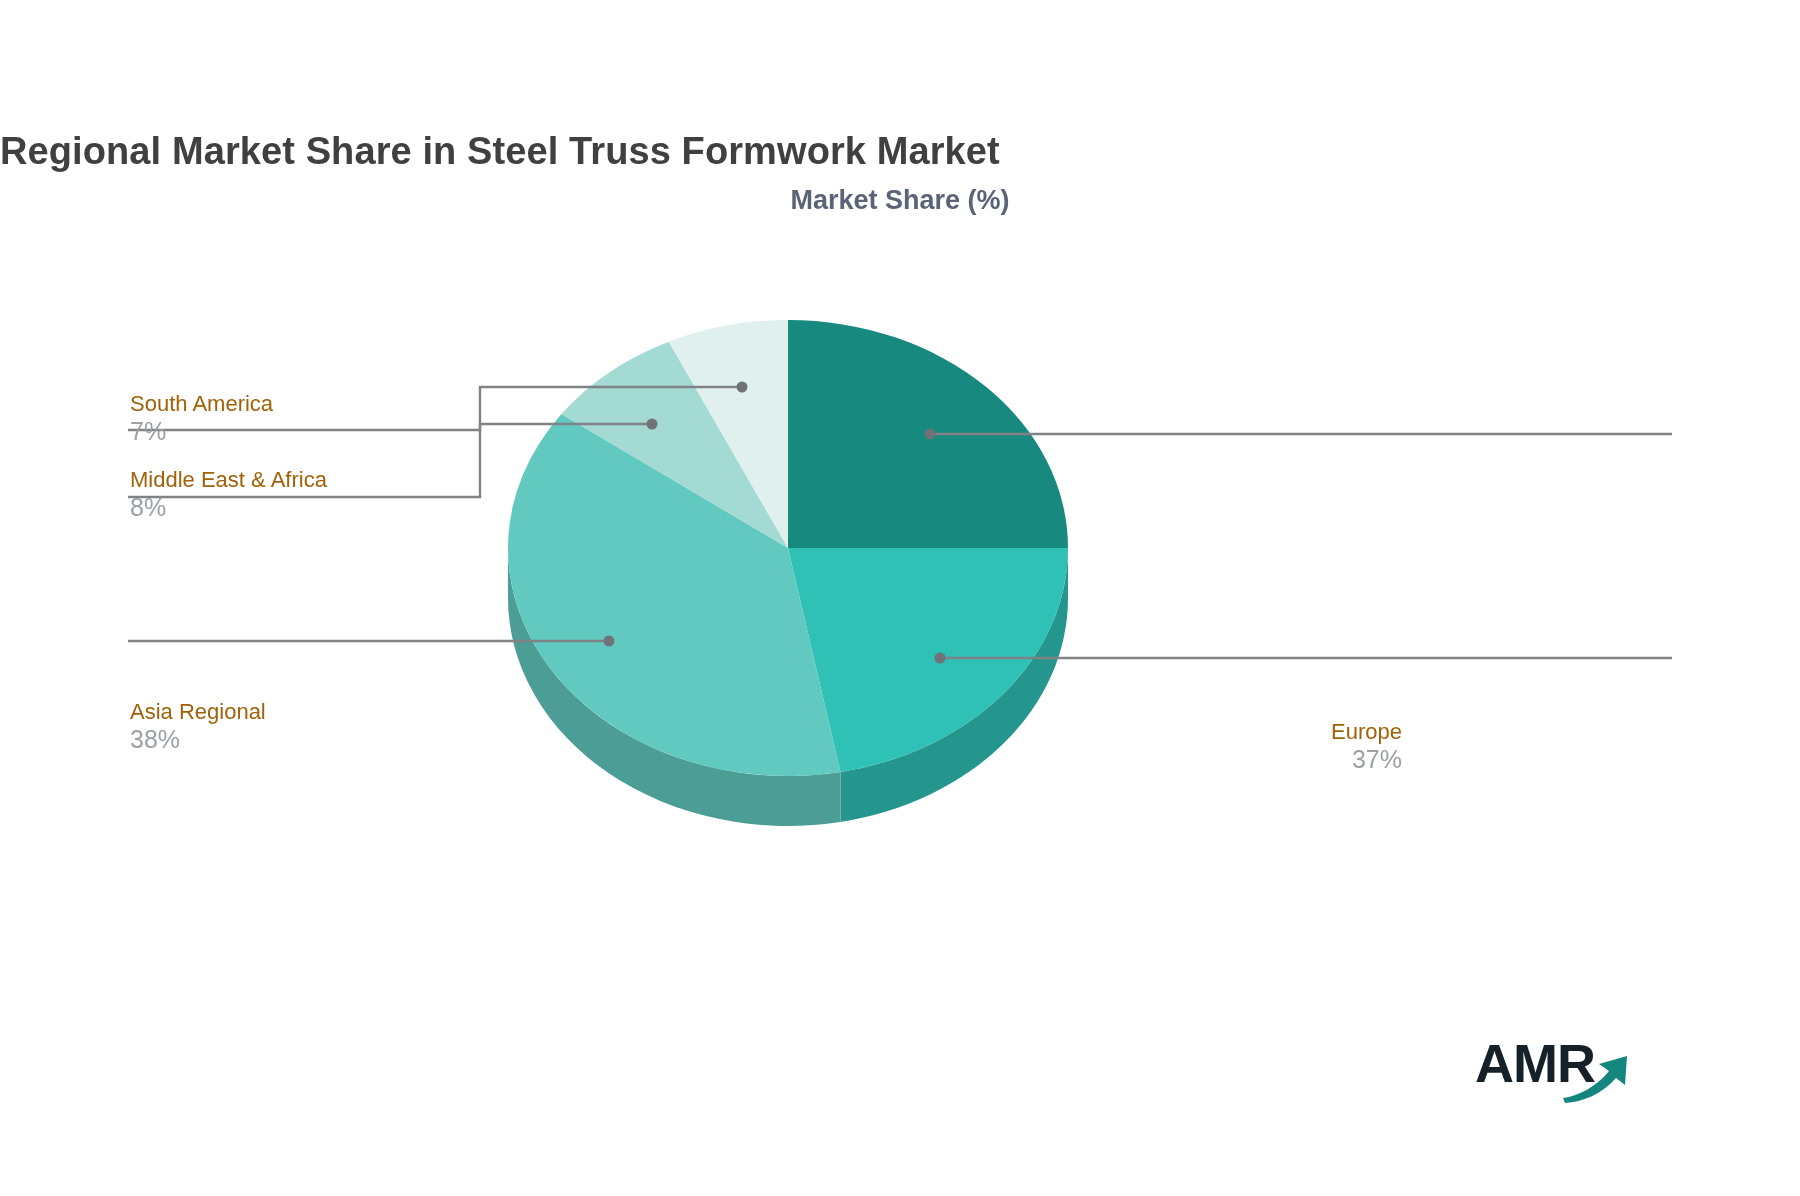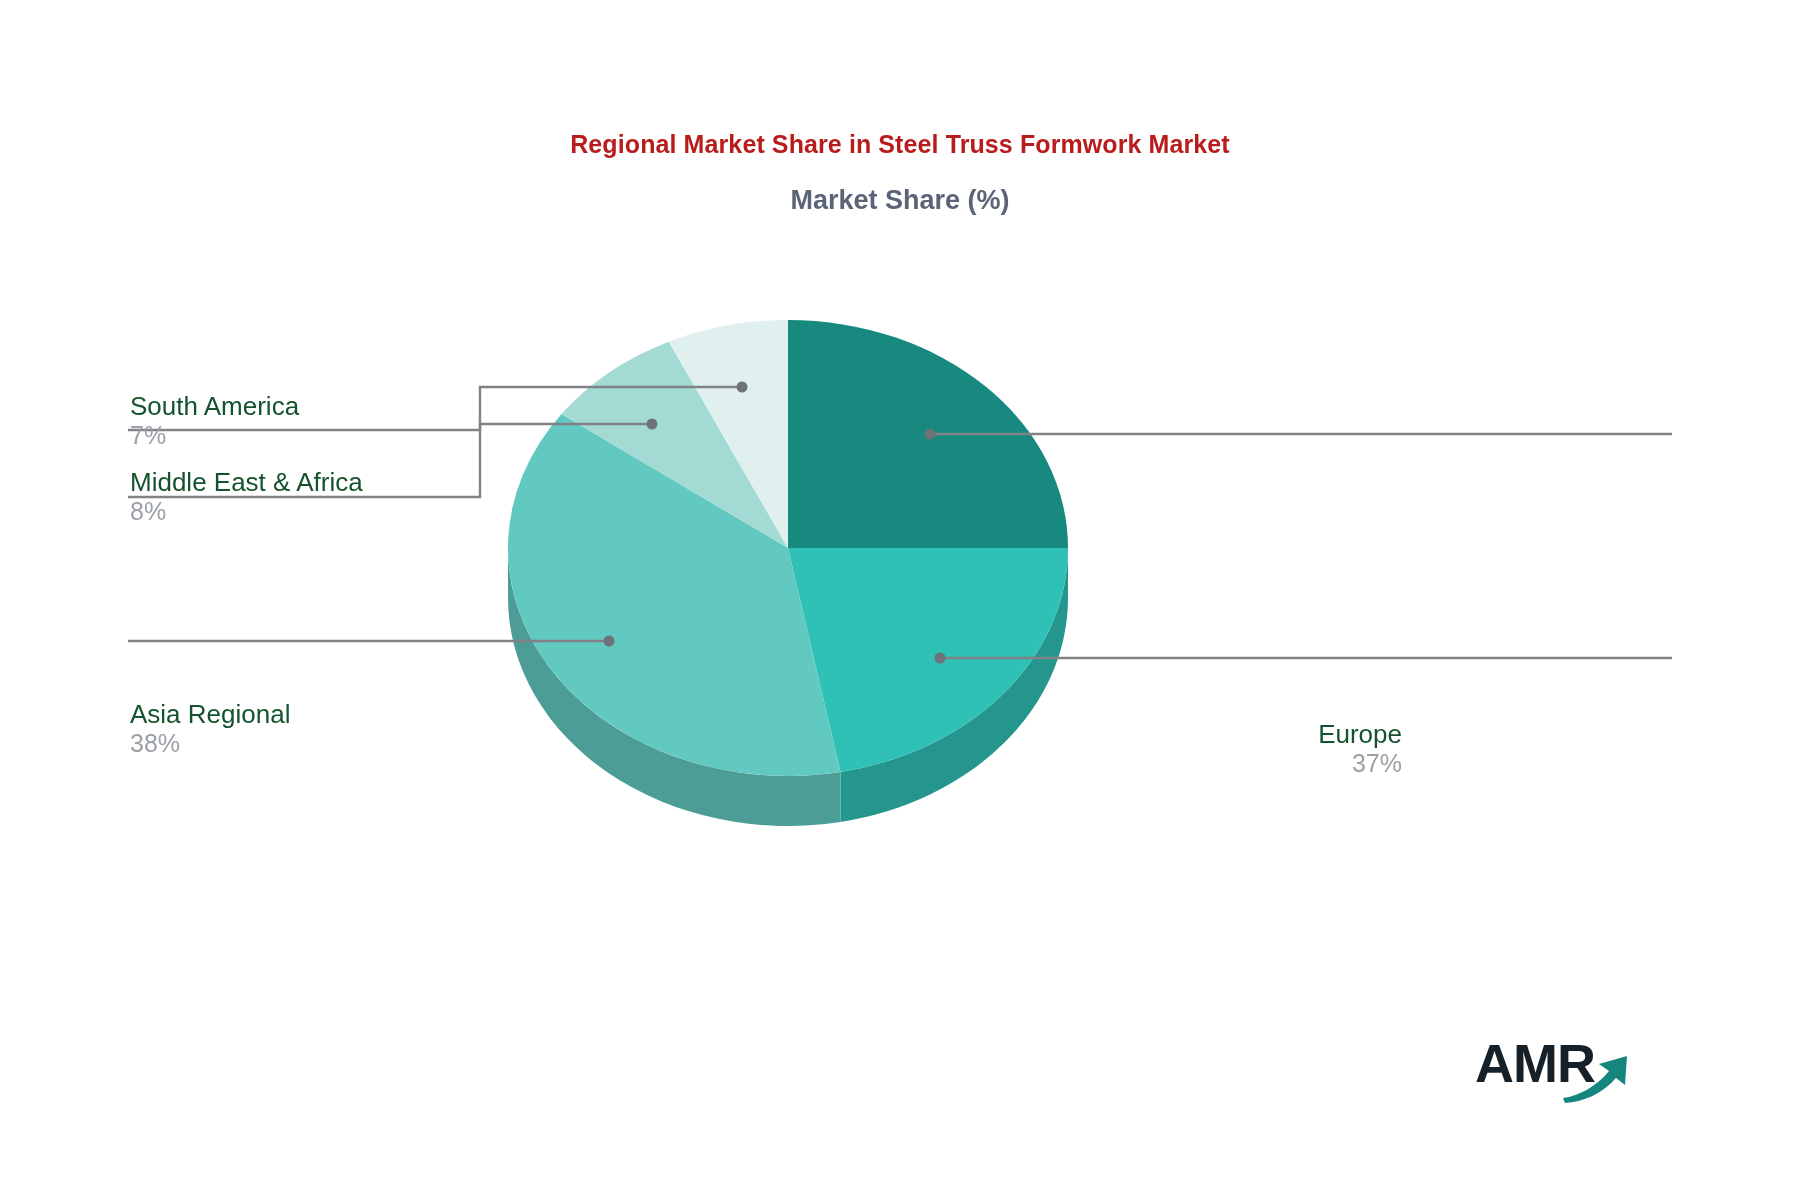--- a/index.html
+++ b/index.html
@@ -15,24 +15,23 @@
     font-family: "Liberation Sans", sans-serif;
     overflow: hidden;
   }
 
   
   #chart-title {
     position: absolute;
     top: 130px;
     left: 0;
     width: 1800px;
-    text-align: center;
-    font-size: 25px;
+    font-size: 38px;
     font-weight: bold;
-    color: #b91c1c;
+    color: #404040;
     letter-spacing: 0.1px;
   }
   #chart-subtitle {
     position: absolute;
     top: 185px;
     left: 0;
     width: 1800px;
     text-align: center;
     font-size: 27px;
     font-weight: bold;
@@ -49,22 +48,22 @@
     pointer-events: none;
   }
   #pie-svg { display: block; }
 
   
   .callout {
     position: absolute;
     white-space: nowrap;
   }
   .callout .cl-name {
-    font-size: 26px;
-    color: #14532d;
+    font-size: 22px;
+    color: #a16207;
     line-height: 1.08;
   }
   .callout .cl-value {
     font-size: 25px;
     color: #9aa0a6;
     line-height: 1.25;
   }
   .callout.left  { text-align: left; }
   .callout.right { text-align: right; }
 

